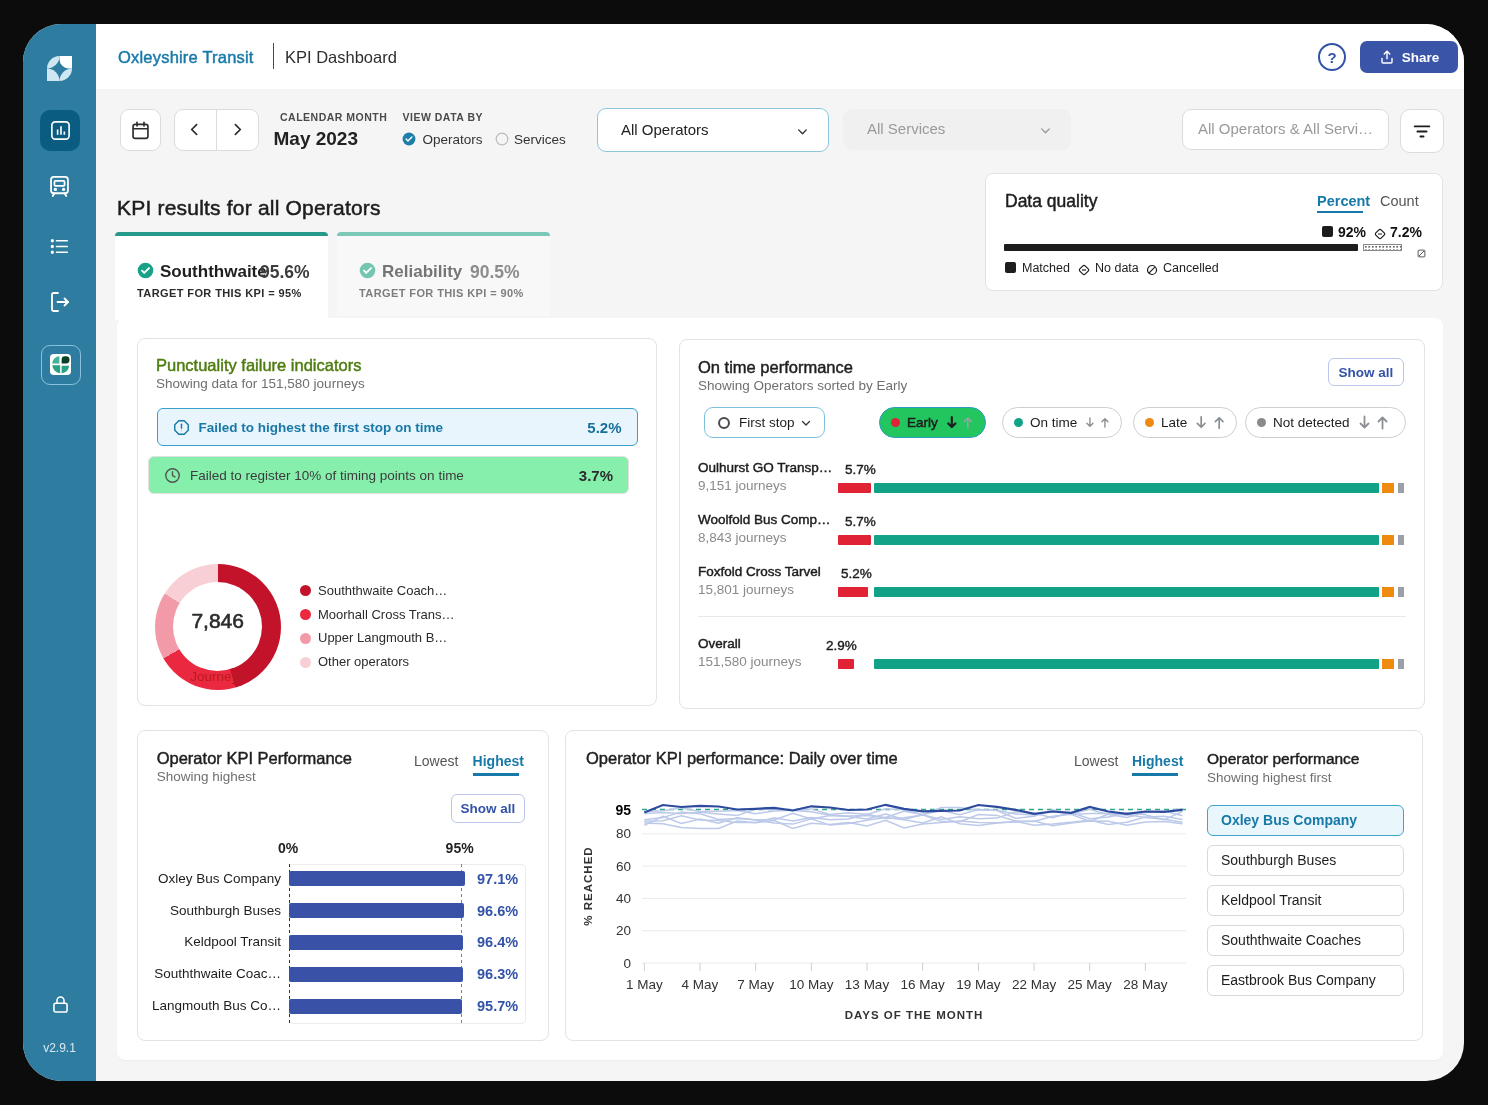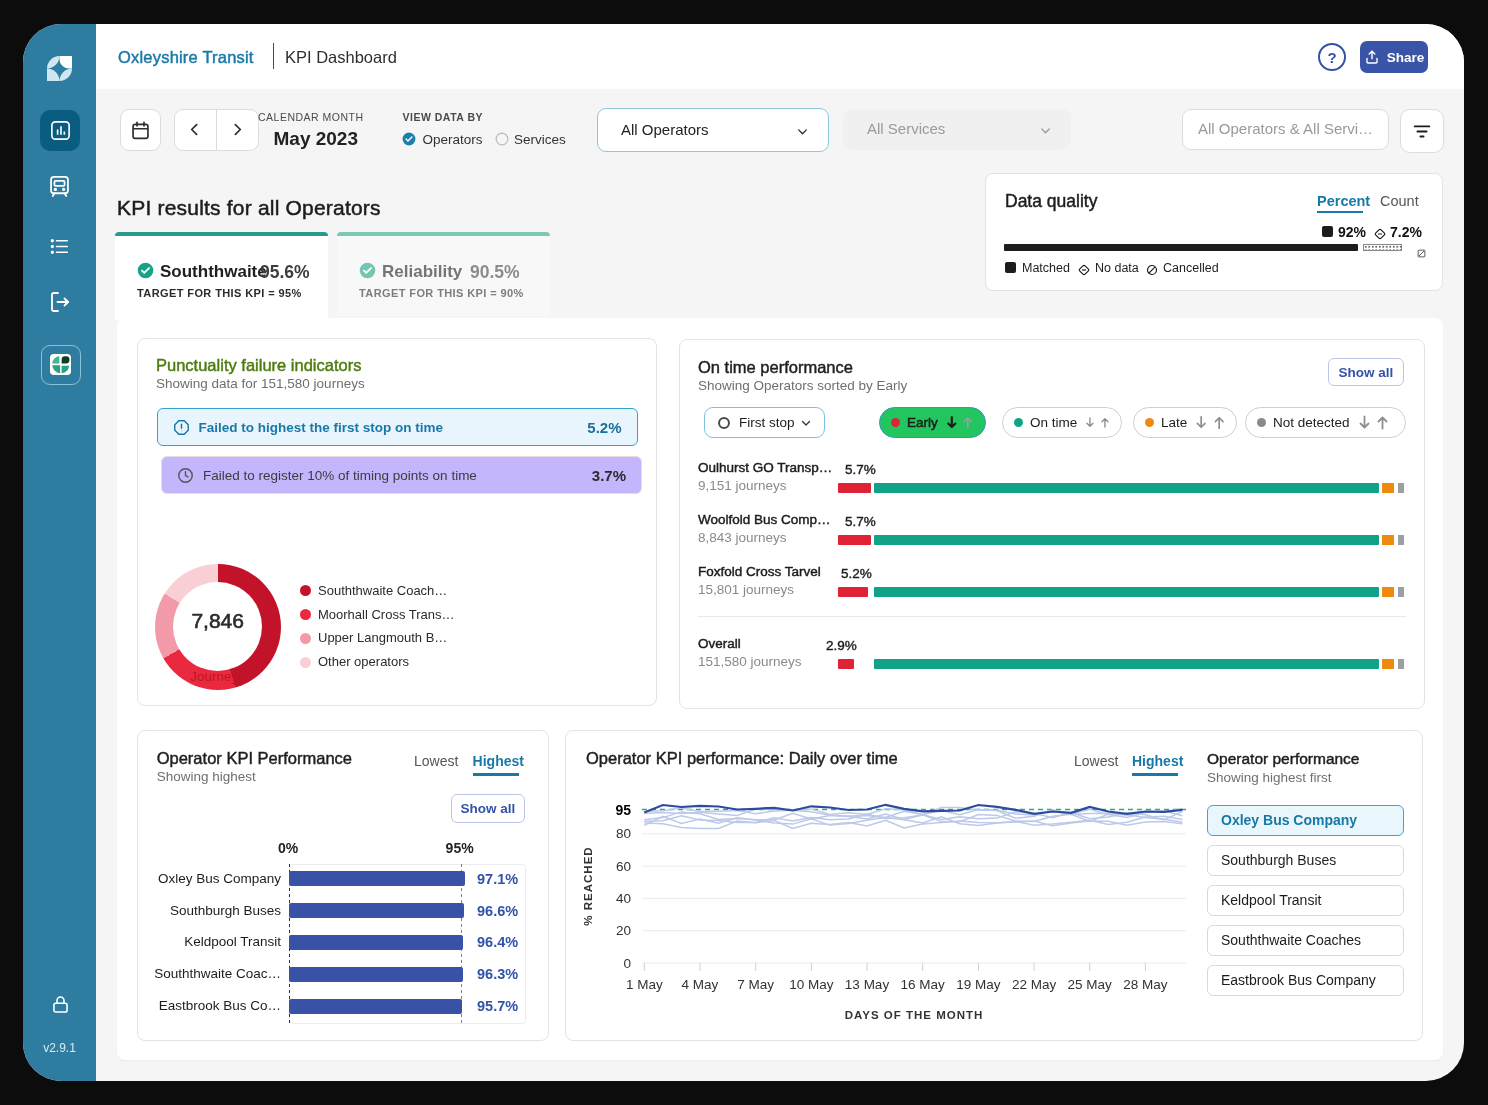--- a/index.html
+++ b/index.html
@@ -67,21 +67,21 @@
         <rect x="4.5" y="10.5" width="15" height="10" rx="2"></rect>
         <path d="M8 10.5V7.5a4 4 0 0 1 8 0v3"></path>
       </svg></div>
   <div class="abs" style="left:0;top:1017px;width:73px;text-align:center;font-size:12px;color:#d8e9f2">v2.9.1</div>
 
   <div class="abs" style="left:73px;top:0;width:1368px;height:65px;background:#fff"></div>
   <div class="abs" style="left:95px;top:24px;font-size:16.5px;font-weight:normal;-webkit-text-stroke:0.45px currentColor;color:#1879a8;letter-spacing:.2px">Oxleyshire Transit</div>
   <div class="abs" style="left:250px;top:19px;width:1.2px;height:26px;background:#4a4a4a"></div>
   <div class="abs" style="left:262px;top:24px;font-size:16.5px;color:#2e2e2e">KPI Dashboard</div>
   <div class="abs" style="left:1295px;top:19px;width:28px;height:28px;border:2px solid #3353a8;border-radius:50%;color:#3353a8;font-size:15px;font-weight:600;display:flex;align-items:center;justify-content:center">?</div>
-  <div class="abs" style="left:1337px;top:17px;width:68px;height:32px;background:#3a55a8;border-radius:7px;display:flex;align-items:center;justify-content:center;gap:7px;color:#fff;font-size:13.5px;font-weight:bold">
+  <div class="abs" style="left:1337px;top:17px;width:98px;height:32px;background:#3a55a8;border-radius:7px;display:flex;align-items:center;justify-content:center;gap:7px;color:#fff;font-size:13.5px;font-weight:bold">
       <svg width="16" height="16" viewBox="0 0 24 24" fill="none" stroke="#fff" stroke-width="2.1" stroke-linecap="round" stroke-linejoin="round">
         <path d="M4.5 14v5.5a1.5 1.5 0 0 0 1.5 1.5h12a1.5 1.5 0 0 0 1.5-1.5V14"></path>
         <line x1="12" y1="3.5" x2="12" y2="14.5"></line>
         <polyline points="7.8,7.5 12,3.3 16.2,7.5"></polyline>
       </svg>
       <span>Share</span>
     </div>
 
   <div class="abs" style="left:97px;top:85px;width:41px;height:42px;border:1px solid #dcdcdc;border-radius:9px;background:#fff;display:flex;align-items:center;justify-content:center">
       <svg width="21" height="21" viewBox="0 0 24 24" fill="none" stroke="#2c2c2c" stroke-width="1.9">
@@ -92,21 +92,21 @@
       </svg>
     </div>
   <div class="abs" style="left:150.5px;top:85px;width:85px;height:42px;border:1px solid #dcdcdc;border-radius:9px;background:#fff"></div>
   <div class="abs" style="left:193px;top:85px;width:1px;height:42px;background:#dcdcdc"></div>
   <svg class="abs" style="left:163px;top:97px" width="17" height="17" viewBox="0 0 24 24" fill="none" stroke="#2c2c2c" stroke-width="2.4" stroke-linecap="round" stroke-linejoin="round">
       <polyline points="15,5 8,12 15,19"></polyline>
     </svg>
   <svg class="abs" style="left:206px;top:97px" width="17" height="17" viewBox="0 0 24 24" fill="none" stroke="#2c2c2c" stroke-width="2.4" stroke-linecap="round" stroke-linejoin="round">
       <polyline points="9,5 16,12 9,19"></polyline>
     </svg>
-  <div class="abs" style="left:235px;top:87px;font-size:10.5px;font-weight:normal;letter-spacing:.5px;color:#4a4a4a">CALENDAR MONTH</div>
+  <div class="abs" style="left:257px;top:87px;font-size:10.5px;font-weight:bold;letter-spacing:.5px;color:#4a4a4a">CALENDAR MONTH</div>
   <div class="abs" style="left:250.5px;top:104px;font-size:19px;font-weight:bold;color:#222">May 2023</div>
   <div class="abs" style="left:379.5px;top:87px;font-size:10.5px;font-weight:bold;letter-spacing:.5px;color:#4a4a4a">VIEW DATA BY</div>
   <div class="abs" style="left:379px;top:108px"><svg width="14" height="14" viewBox="0 0 24 24">
         <circle cx="12" cy="12" r="11" fill="#1b7faa"></circle>
         <path d="M7 12.2 l3.2 3.2 L17 8.6" fill="none" stroke="#fff" stroke-width="2.4" stroke-linecap="round" stroke-linejoin="round"></path>
       </svg></div>
   <div class="abs" style="left:399.5px;top:108px;font-size:13.5px;color:#333">Operators</div>
   <div class="abs" style="left:472px;top:108px"><svg width="14" height="14" viewBox="0 0 24 24">
         <circle cx="12" cy="12" r="10" fill="none" stroke="#b9b9b9" stroke-width="2"></circle>
       </svg></div>
@@ -193,21 +193,21 @@
 <span style="margin-left:15px;display:flex">
         <svg width="17" height="17" viewBox="0 0 24 24" fill="none" stroke="#1878a8" stroke-width="2">
           <path d="M8.2 2.5h7.6l5.7 5.7v7.6l-5.7 5.7H8.2l-5.7-5.7V8.2z"></path>
           <line x1="12" y1="7.5" x2="12" y2="13" stroke-linecap="round"></line>
           <circle cx="12" cy="16.6" r="0.6" fill="#1878a8" stroke="none"></circle>
         </svg>
       </span>
 <span style="margin-left:9px;font-weight:bold;color:#1878a8">Failed to highest the first stop on time</span>
 <span style="margin-left:auto;margin-right:15px;font-weight:bold;font-size:15px;color:#17719e">5.2%</span>
     </div>
-    <div class="abs frow" style="left:138px;top:432px;background:#c4b5fd;border:1px solid #e0e0e0">
+    <div class="abs frow" style="left:125px;top:432px;background:#86efac;border:1px solid #e0e0e0">
 <span style="margin-left:15px;display:flex">
         <svg width="17" height="17" viewBox="0 0 24 24" fill="none" stroke="#555" stroke-width="2">
           <circle cx="12" cy="12" r="9.5"></circle>
           <path d="M12 6.5V12l3.5 2" stroke-linecap="round"></path>
         </svg>
       </span>
 <span style="margin-left:9px;font-weight:normal;color:#3c3c3c">Failed to register 10% of timing points on time</span>
 <span style="margin-left:auto;margin-right:15px;font-weight:bold;font-size:15px;color:#2b2b2b">3.7%</span>
     </div>
   <div class="abs" style="left:131.7px;top:539.8px;width:126px;height:126px;border-radius:50%;background:conic-gradient(#c2132b 0 164deg, #ea2840 164deg 240deg, #f39aa8 240deg 302deg, #f9cfd6 302deg 360deg)"></div>
@@ -332,21 +332,21 @@
 <div class="abs" style="left:454px;top:846.6px;font-weight:bold;font-size:14.5px;color:#3353a8">97.1%</div>
 <div class="abs b13" style="left:60px;top:878.5px;width:198px;text-align:right;color:#1d1d1d">Southburgh Buses</div>
 <div class="abs" style="left:266px;top:879.0px;width:174.6px;height:15px;background:#3a51a8;border-radius:2px"></div>
 <div class="abs" style="left:454px;top:878.5px;font-weight:bold;font-size:14.5px;color:#3353a8">96.6%</div>
 <div class="abs b13" style="left:60px;top:910.4px;width:198px;text-align:right;color:#1d1d1d">Keldpool Transit</div>
 <div class="abs" style="left:266px;top:910.9px;width:174.2px;height:15px;background:#3a51a8;border-radius:2px"></div>
 <div class="abs" style="left:454px;top:910.4px;font-weight:bold;font-size:14.5px;color:#3353a8">96.4%</div>
 <div class="abs b13" style="left:60px;top:942.3px;width:198px;text-align:right;color:#1d1d1d">Souththwaite Coac…</div>
 <div class="abs" style="left:266px;top:942.8px;width:174.0px;height:15px;background:#3a51a8;border-radius:2px"></div>
 <div class="abs" style="left:454px;top:942.3px;font-weight:bold;font-size:14.5px;color:#3353a8">96.3%</div>
-<div class="abs b13" style="left:60px;top:974.2px;width:198px;text-align:right;color:#1d1d1d">Eastbrook Bus Co…</div>
+<div class="abs b13" style="left:60px;top:974.2px;width:198px;text-align:right;color:#1d1d1d">Langmouth Bus Co…</div>
 <div class="abs" style="left:266px;top:974.7px;width:172.9px;height:15px;background:#3a51a8;border-radius:2px"></div>
 <div class="abs" style="left:454px;top:974.2px;font-weight:bold;font-size:14.5px;color:#3353a8">95.7%</div>
 
   <div class="card" style="left:542px;top:706px;width:858px;height:311px"></div>
   <div class="abs" style="left:563px;top:725px;font-size:16.5px;font-weight:normal;-webkit-text-stroke:0.45px currentColor;color:#1f1f1f">Operator KPI performance: Daily over time</div>
   <div class="abs" style="left:1051px;top:729px;font-size:14px;color:#555">Lowest</div>
   <div class="abs" style="left:1109px;top:729px;font-size:14px;font-weight:bold;color:#1779a8">Highest</div>
   <div class="abs" style="left:1109px;top:749.3px;width:46px;height:2.5px;background:#1779a8"></div>
   <svg class="abs" style="left:542px;top:706px" width="640" height="311" viewBox="542 706 640 311">
     <line x1="619" x2="1163" y1="939.0" y2="939.0" stroke="#ebebeb" stroke-width="1"></line>

